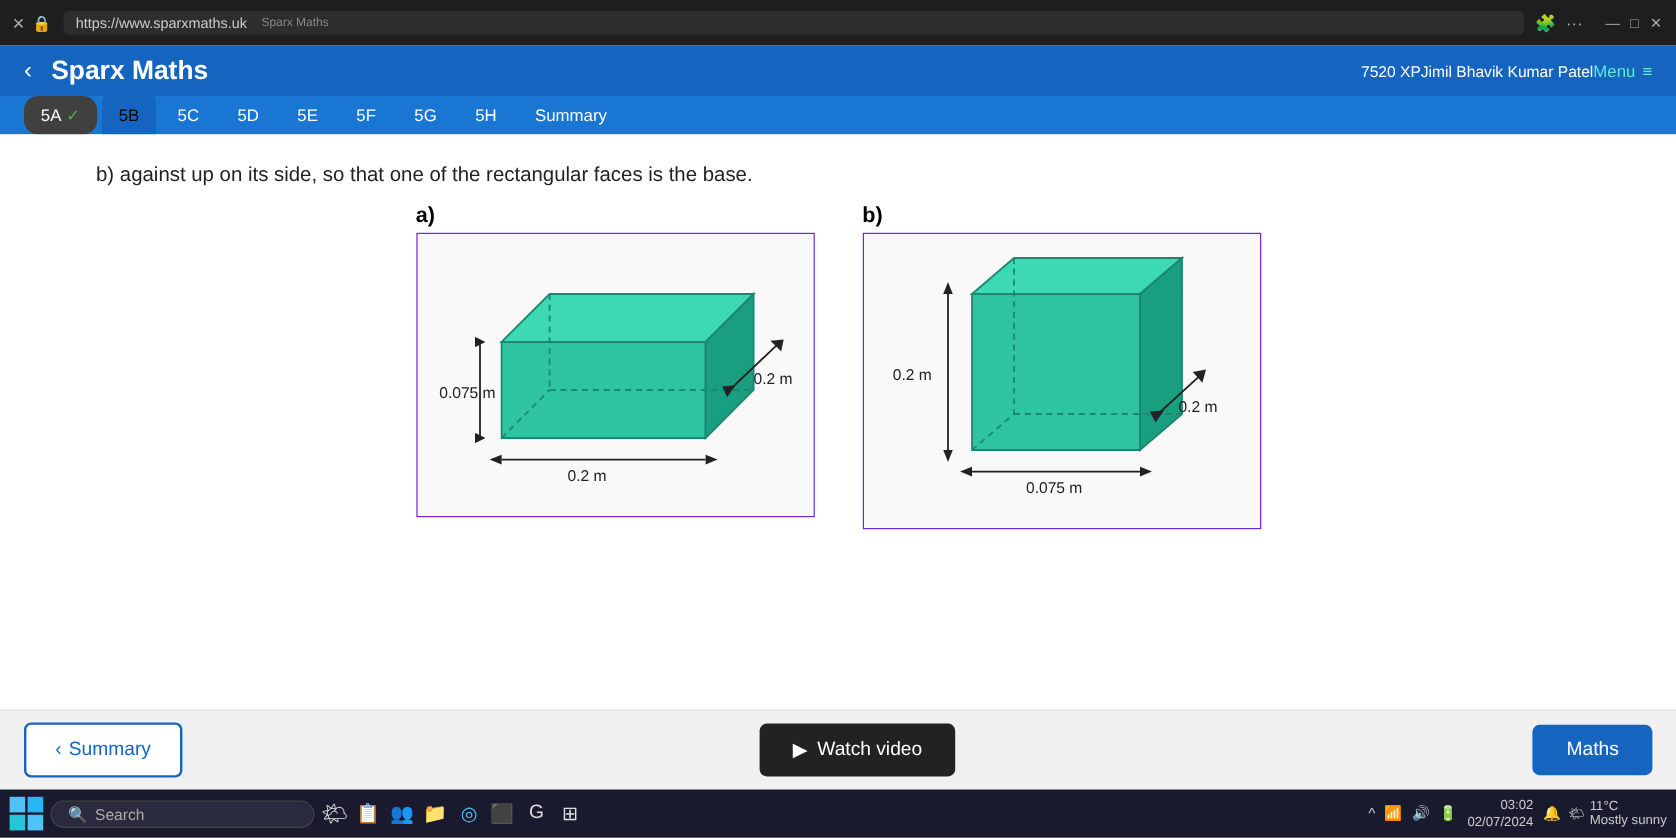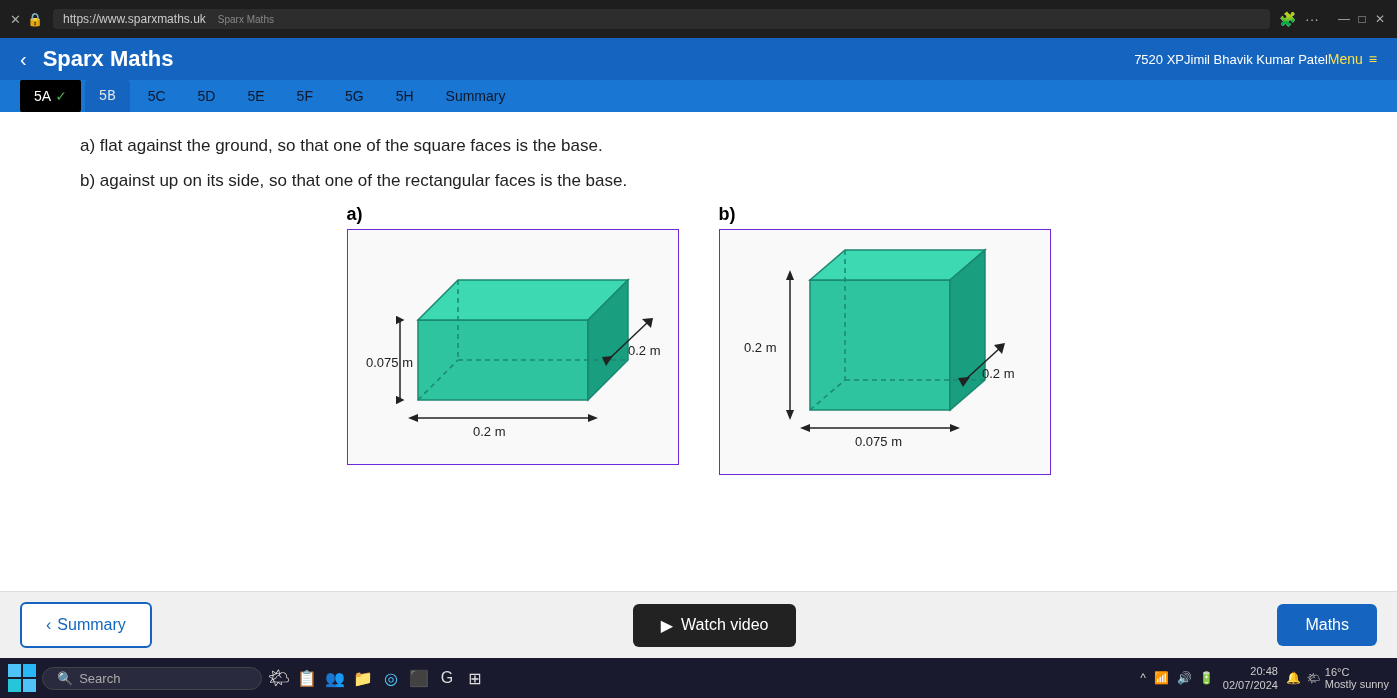--- a/index.html
+++ b/index.html
@@ -94,50 +94,49 @@
 
     
     .tab-bar {
       background: #1976d2;
       display: flex;
       align-items: center;
       padding: 0 20px;
       gap: 4px;
     }
     .tab-item {
-      color: #0f172a;
+      color: #ffffff;
       padding: 8px 14px;
       font-size: 14px;
       cursor: pointer;
       position: relative;
     }
     .tab-item.active {
       background: #1565c0;
-      color: #e5e5e5;
+      color: #000000;
       border-radius: 4px 4px 0 0;
-      font-family: Liberation Mono, monospace;
     }
     .tab-item.completed {
-      background: #000000;
+      background: #404040;
       color: #fff;
-      border-radius: 2px;
+      border-radius: 12px;
       display: flex;
       align-items: center;
       gap: 4px;
     }
     .tab-xp {
       margin-left: auto;
       color: #fff;
       font-size: 13px;
       display: flex;
       align-items: center;
       gap: 0;
     }
     .menu-btn {
-      color: #fde047;
+      color: #5eead4;
       background: none;
       border: none;
       font-size: 14px;
       cursor: pointer;
       display: flex;
       align-items: center;
       gap: 6px;
     }
 
     
@@ -383,23 +382,20 @@
     </div>
     <div class="tab-item">
       <span>5H</span>
     </div>
     <div class="tab-item">
       <span>Summary</span>
     </div>
   </div>
 
   <div class="content-area">
-    <p class="sub-question">
-      a) flat against the ground, so that one of the square faces is the base.
-    </p>
     <p class="sub-question">
       b) against up on its side, so that one of the rectangular faces is the base.
     </p>
 
     <div class="diagrams-row">
 
       <div class="diagram-container">
         <span class="diagram-label">a)</span>
         <div class="diagram-box">
           <svg width="310" height="210">
@@ -510,26 +506,26 @@
   <div class="taskbar-icon" style="font-size:16px;">⬛</div>
   <div class="taskbar-icon" style="font-size:16px;">G</div>
   <div class="taskbar-icon" style="font-size:16px;">⊞</div>
 
   <div class="taskbar-icons">
     <span style="cursor:pointer;">^</span>
     <span style="cursor:pointer;">📶</span>
     <span style="cursor:pointer;">🔊</span>
     <span style="cursor:pointer;">🔋</span>
     <div class="taskbar-time">
-      <div>20:48</div>
+      <div>03:02</div>
       <div>02/07/2024</div>
     </div>
     <span style="cursor:pointer;">🔔</span>
   </div>
 
   <div class="weather">
     <span>🌤</span>
     <div>
-      <div>16°C</div>
+      <div>11°C</div>
       <div>Mostly sunny</div>
     </div>
   </div>
 </div>
 
 </body></html>

